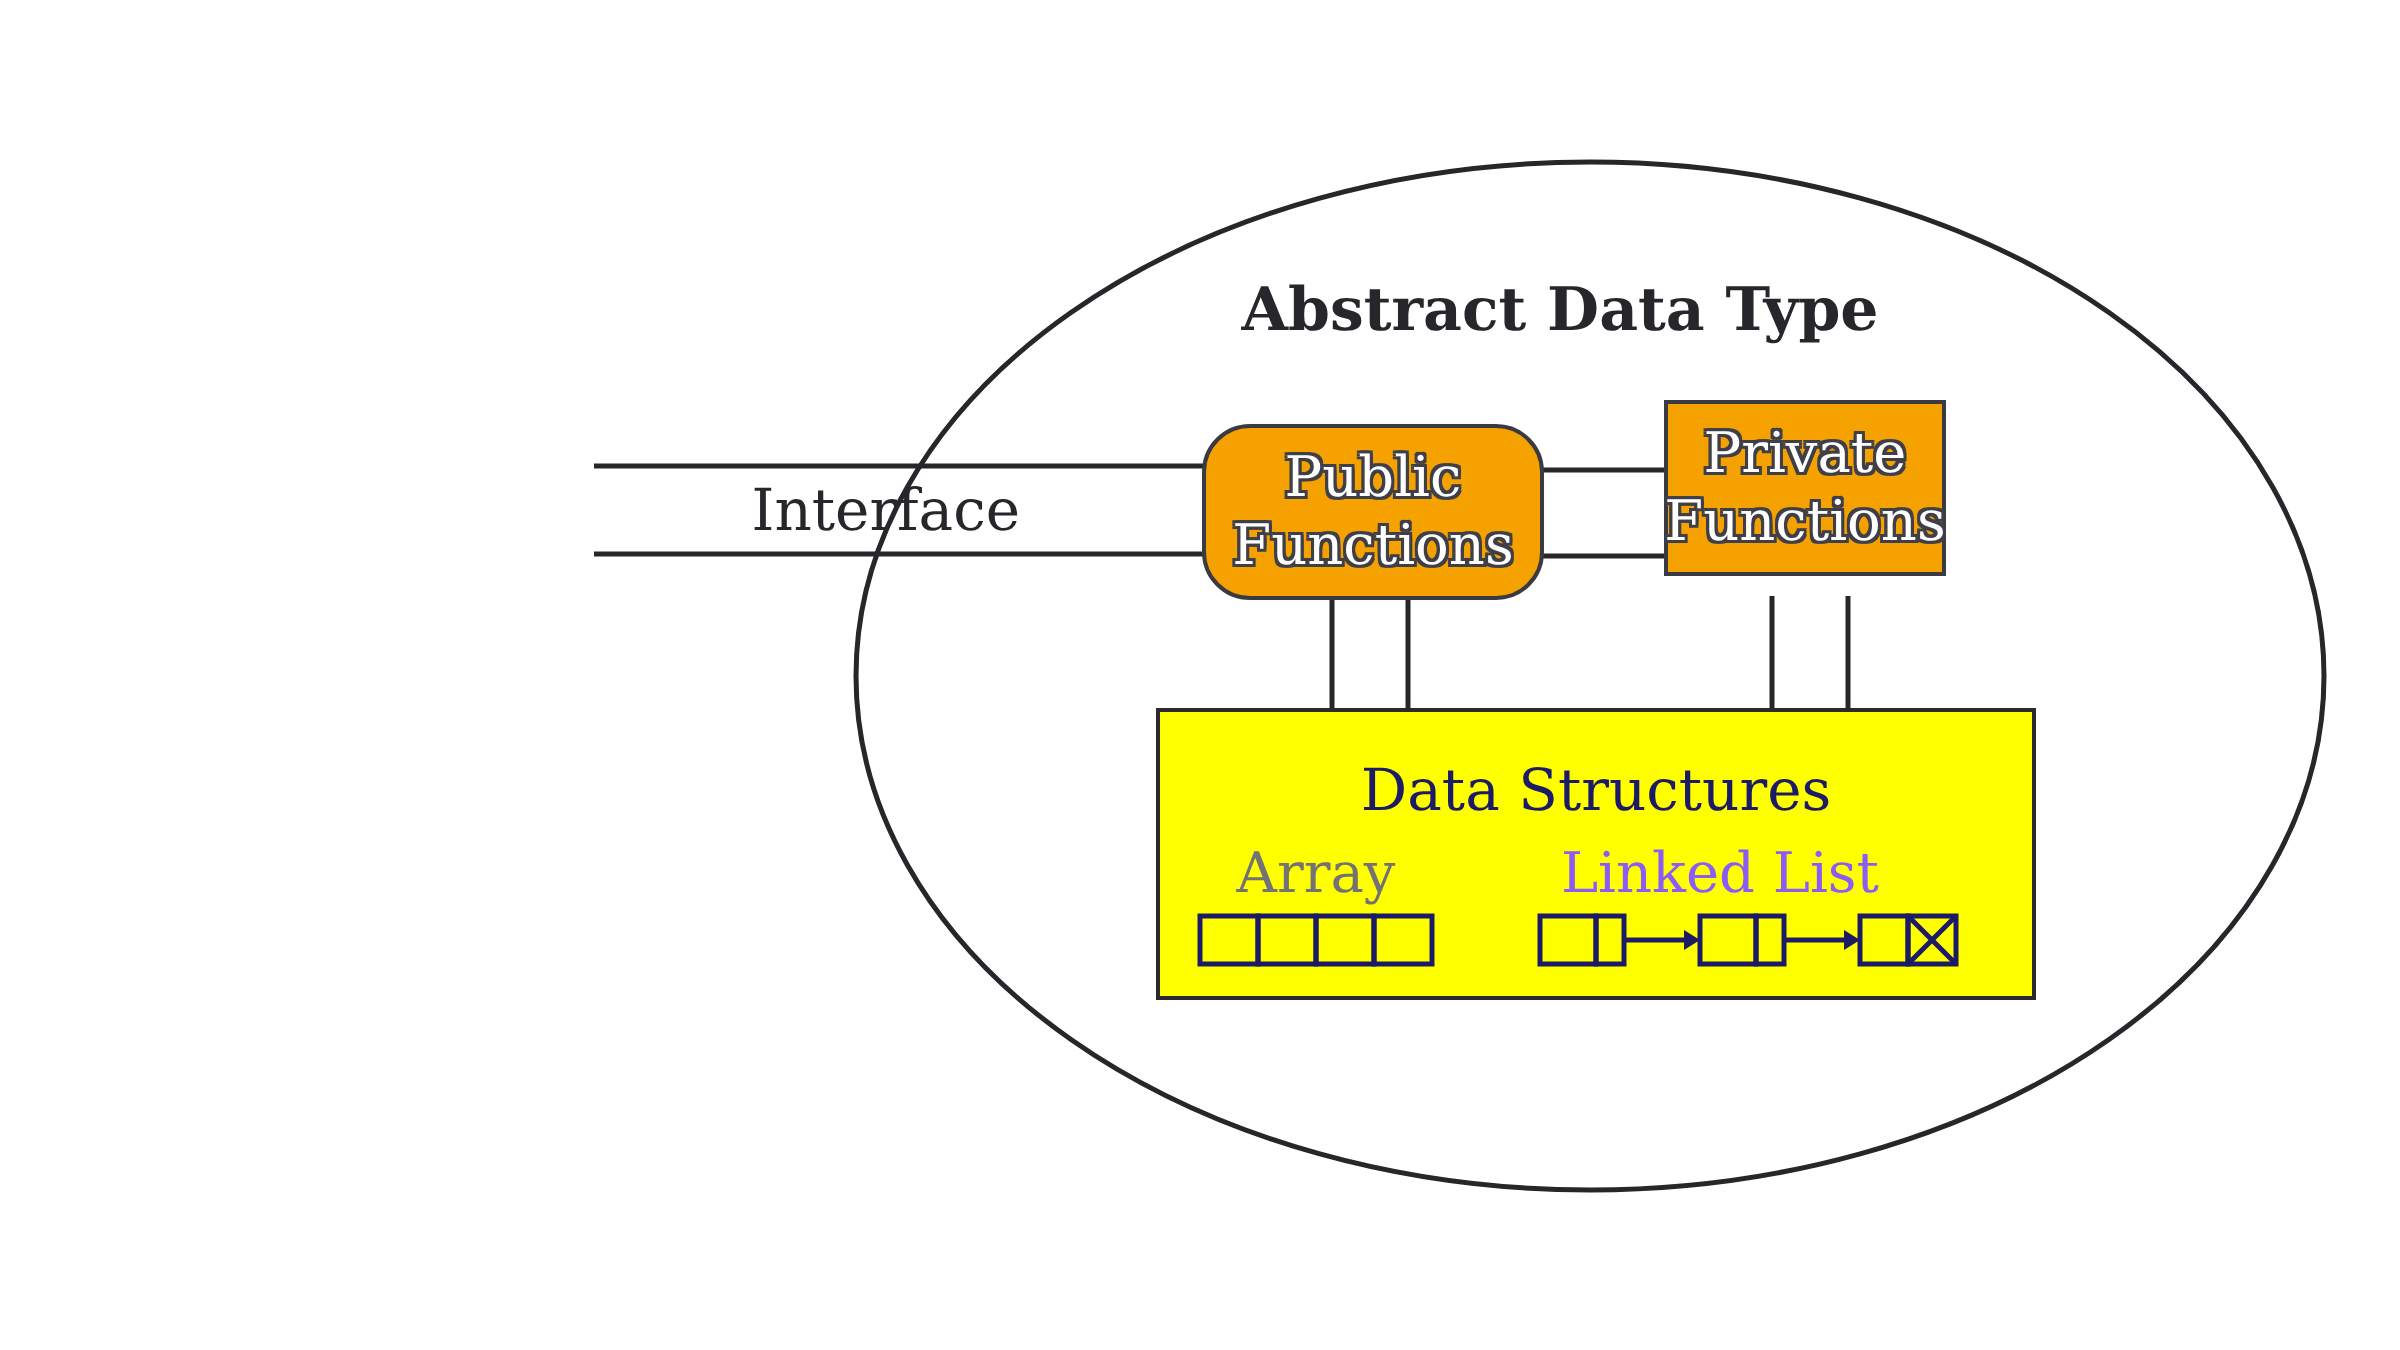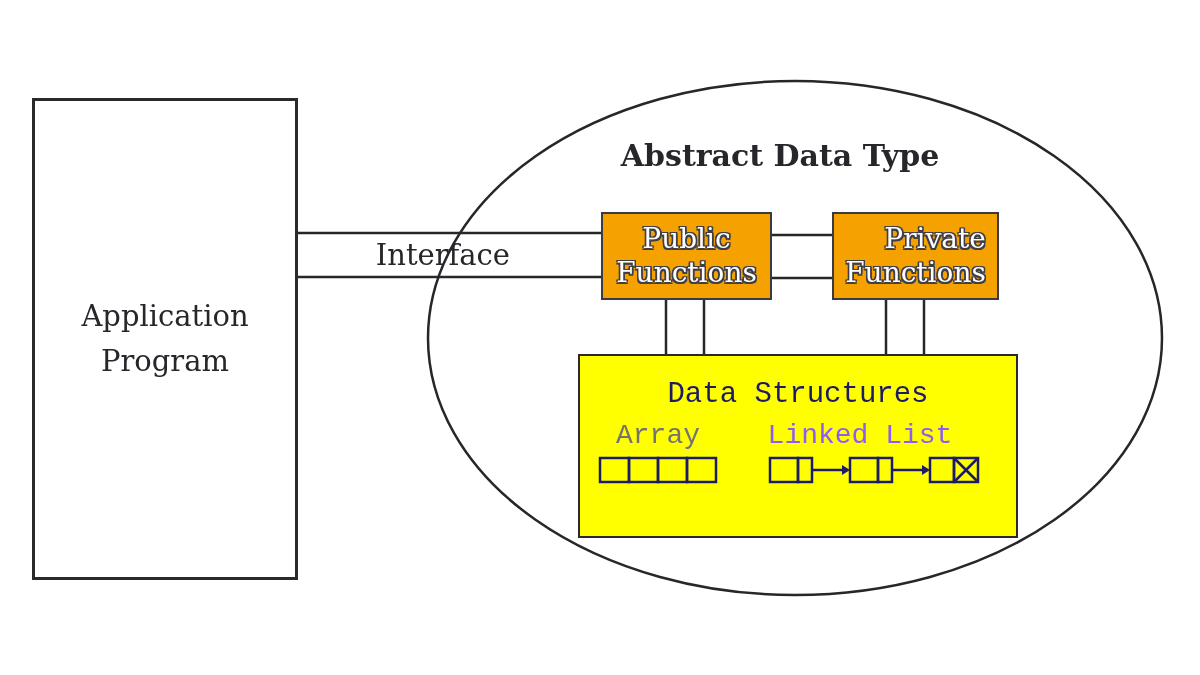--- a/index.html
+++ b/index.html
@@ -33,26 +33,26 @@
   .fn-box {
     position: absolute; background: #F5A201; border: 2.5px solid #3a3a42;
     display: flex; align-items: center; justify-content: center; text-align: center;
     font-size: 28px; line-height: 1.2; color: #ffffff;
     text-shadow:
       -1.5px -1.5px 0 #3f3f49, 1.5px -1.5px 0 #3f3f49,
       -1.5px 1.5px 0 #3f3f49, 1.5px 1.5px 0 #3f3f49,
       -1.5px 0 0 #3f3f49, 1.5px 0 0 #3f3f49,
       0 -1.5px 0 #3f3f49, 0 1.5px 0 #3f3f49;
   }
-  .pub-box  { left: 601px; top: 212px; width: 171px; height: 88px; }
-  .priv-box { left: 832px; top: 212px; width: 167px; height: 88px; text-align: right; }
+  .pub-box  { left: 601px; top: 212px; width: 171px; height: 88px; border-radius: 24px; }
+  .priv-box { left: 832px; top: 200px; width: 141px; height: 88px; }
 
   .ds-box {
-    position: absolute; left: 578px; top: 354px; width: 440px; height: 184px;
-    background: #FFFF00; border: 2.5px solid #2a2a2a; font-family: Liberation Mono, monospace;
+    position: absolute; left: 578px; top: 354px; width: 440px; height: 146px;
+    background: #FFFF00; border: 2.5px solid #2a2a2a;
   }
   .ds-title {
     position: absolute; left: 0; top: 22px; width: 100%;
     text-align: center; font-size: 29px; color: #1c1c66;
   }
   .arr-label {
     position: absolute; left: 18px; top: 64px; width: 120px;
     text-align: center; font-size: 28px; color: #737373;
   }
   .ll-label {
@@ -82,24 +82,20 @@
 
     <line x1="770" y1="235" x2="834" y2="235" class="ln"></line>
     <line x1="770" y1="278" x2="834" y2="278" class="ln"></line>
 
     <line x1="666" y1="298" x2="666" y2="356" class="ln"></line>
     <line x1="704" y1="298" x2="704" y2="356" class="ln"></line>
     <line x1="886" y1="298" x2="886" y2="356" class="ln"></line>
     <line x1="924" y1="298" x2="924" y2="356" class="ln"></line>
   </svg>
 
-  <div class="app-box">
-    <span class="label">Application
-Program</span>
-  </div>
 
   <div class="interface-label">Interface</div>
 
   <div class="adt-title">Abstract Data Type</div>
 
   <div class="fn-box pub-box">
     <span class="label">Public
 Functions</span>
   </div>
   <div class="fn-box priv-box">

